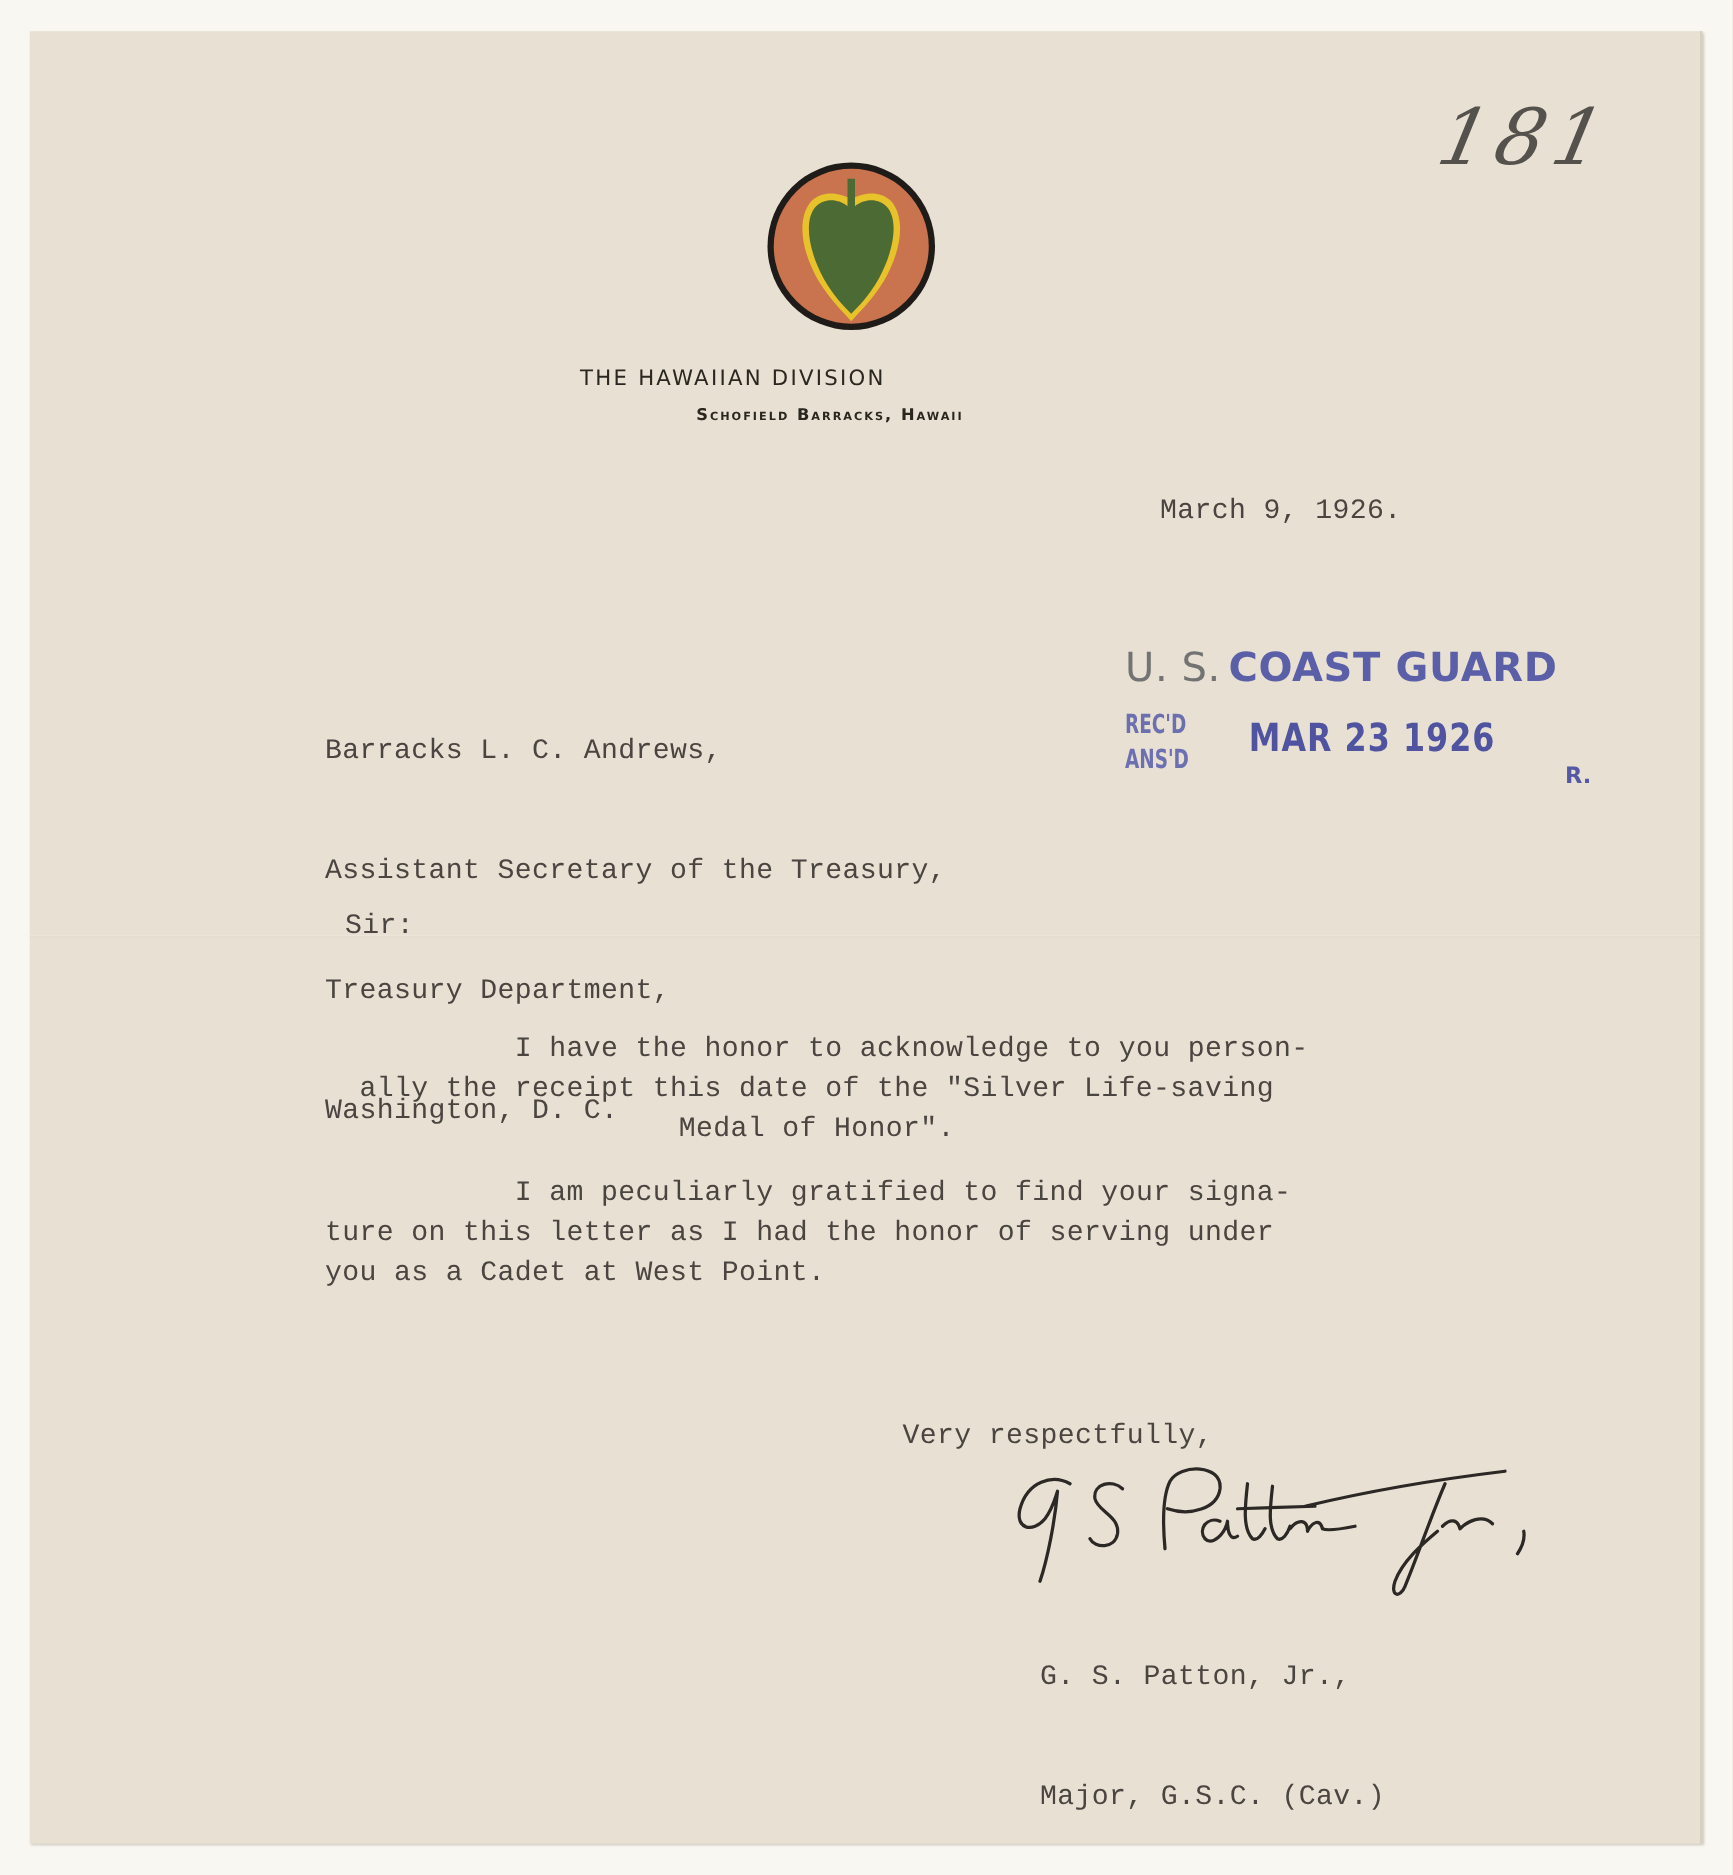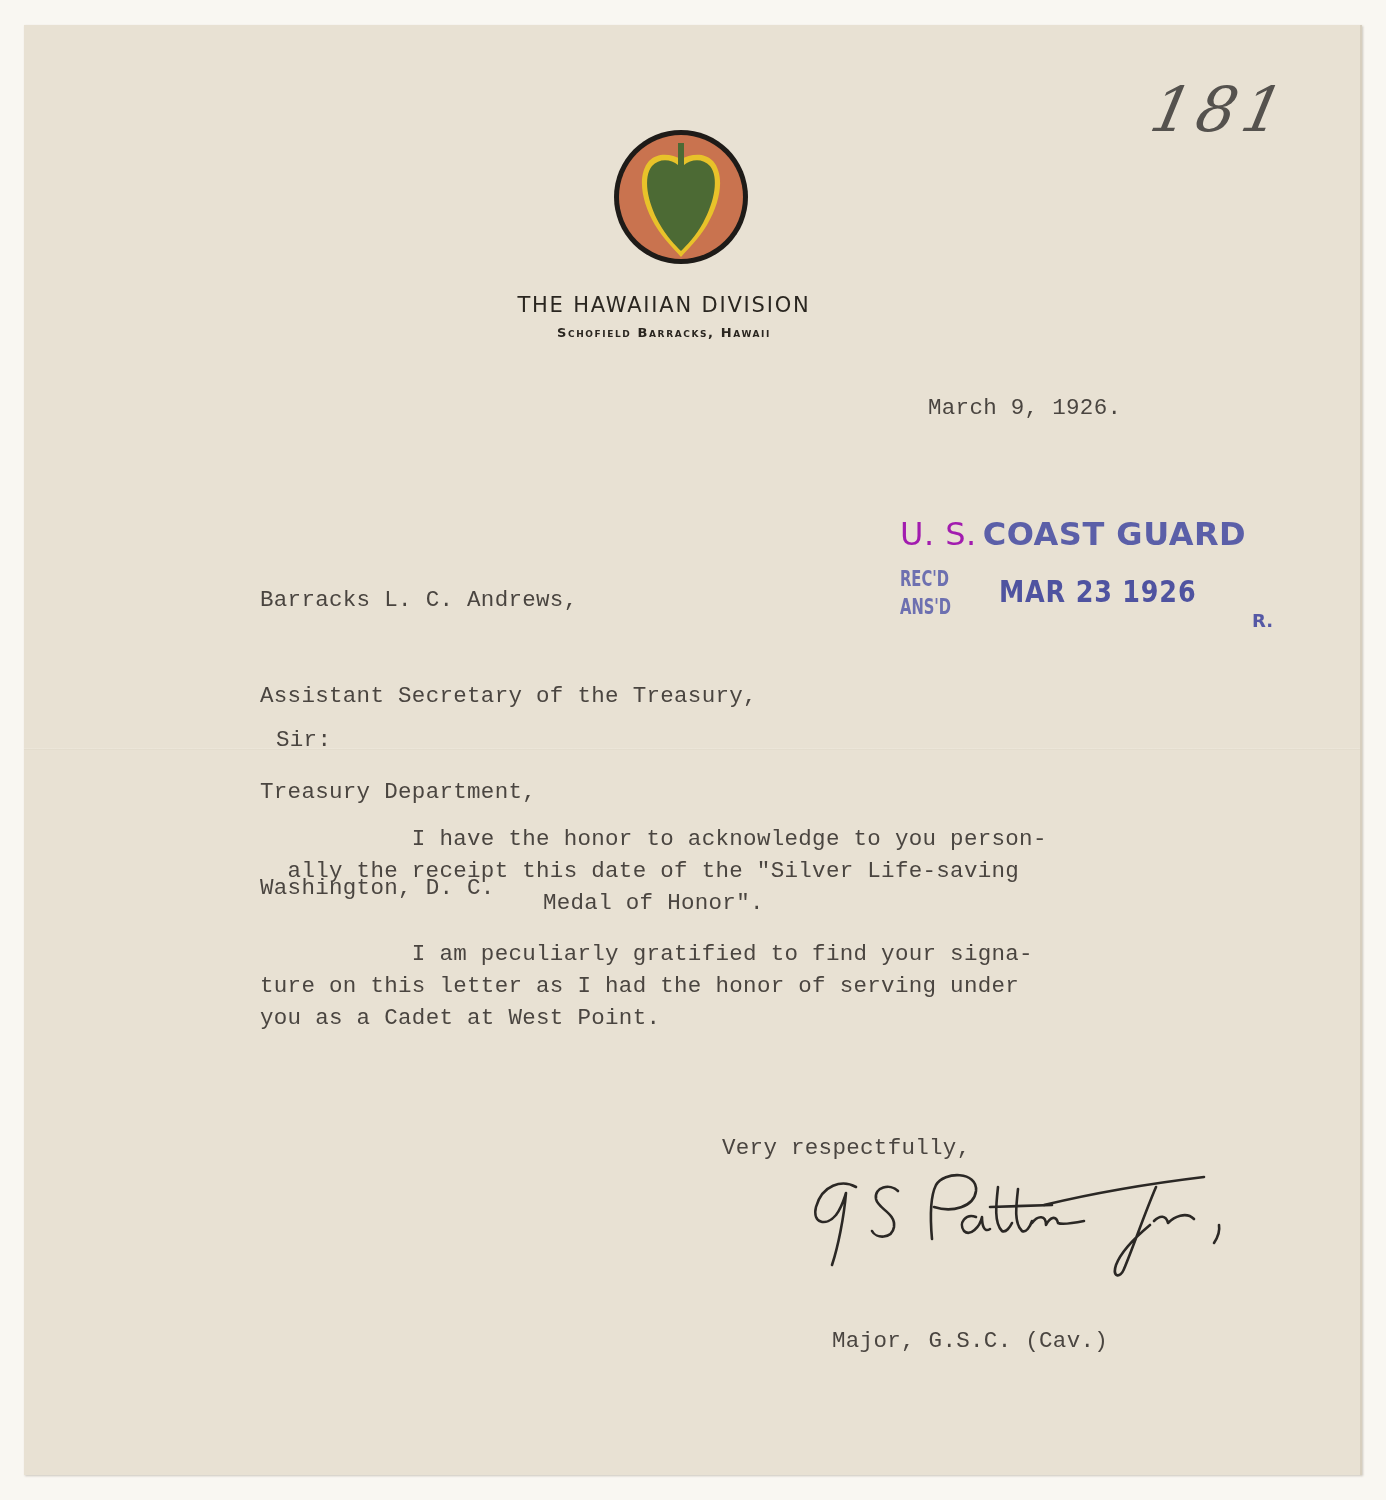--- a/index.html
+++ b/index.html
@@ -39,23 +39,23 @@
       left: 587px;
       top: 102px;
       width: 140px;
       height: 140px;
     }
 
     .letterhead-title {
       left: 440px;
       top: 268px;
       width: 400px;
-      text-align: center;
+      text-align: left;
       font-family: "DejaVu Sans", "Liberation Sans", sans-serif;
-      font-size: 21px;
+      font-size: 17px;
       letter-spacing: 1.8px;
       color: #2a2620;
       font-weight: 500;
     }
     .letterhead-sub {
       left: 440px;
       top: 300px;
       width: 400px;
       text-align: center;
       font-family: "DejaVu Sans", "Liberation Sans", sans-serif;
@@ -99,21 +99,21 @@
     }
     .stamp-org {
       left: 876px;
       top: 490px;
       font-size: 32px;
       font-weight: bold;
       letter-spacing: 0.5px;
       white-space: nowrap;
     }
     .stamp-org .us {
-      color: #a21caf;
+      color: #737373;
       font-weight: normal;
       margin-right: 6px;
     }
     .stamp-recd {
       left: 876px;
       top: 540px;
       font-family: "DejaVu Sans Condensed", "DejaVu Sans", sans-serif;
       font-size: 21px;
       line-height: 28px;
       color: #6d70b0;
@@ -224,16 +224,17 @@
 
     <path d="M250 40 C 300 28, 360 18, 410 12"></path>
     <path d="M362 22 C 350 50, 340 80, 330 104 C 326 114, 318 112, 322 100 C 328 84, 344 70, 356 60"></path>
 
     <path d="M360 56 C 366 50, 372 50, 374 58 C 380 52, 392 46, 400 54"></path>
 
     <path d="M425 60 C 426 66, 424 72, 420 78"></path>
   </svg>
 
   <div class="abs typed sig-name">
+    <div>G. S. Patton, Jr.,</div>
     <div>Major, G.S.C. (Cav.)</div>
   </div>
 
 </div>
 
 </body></html>

